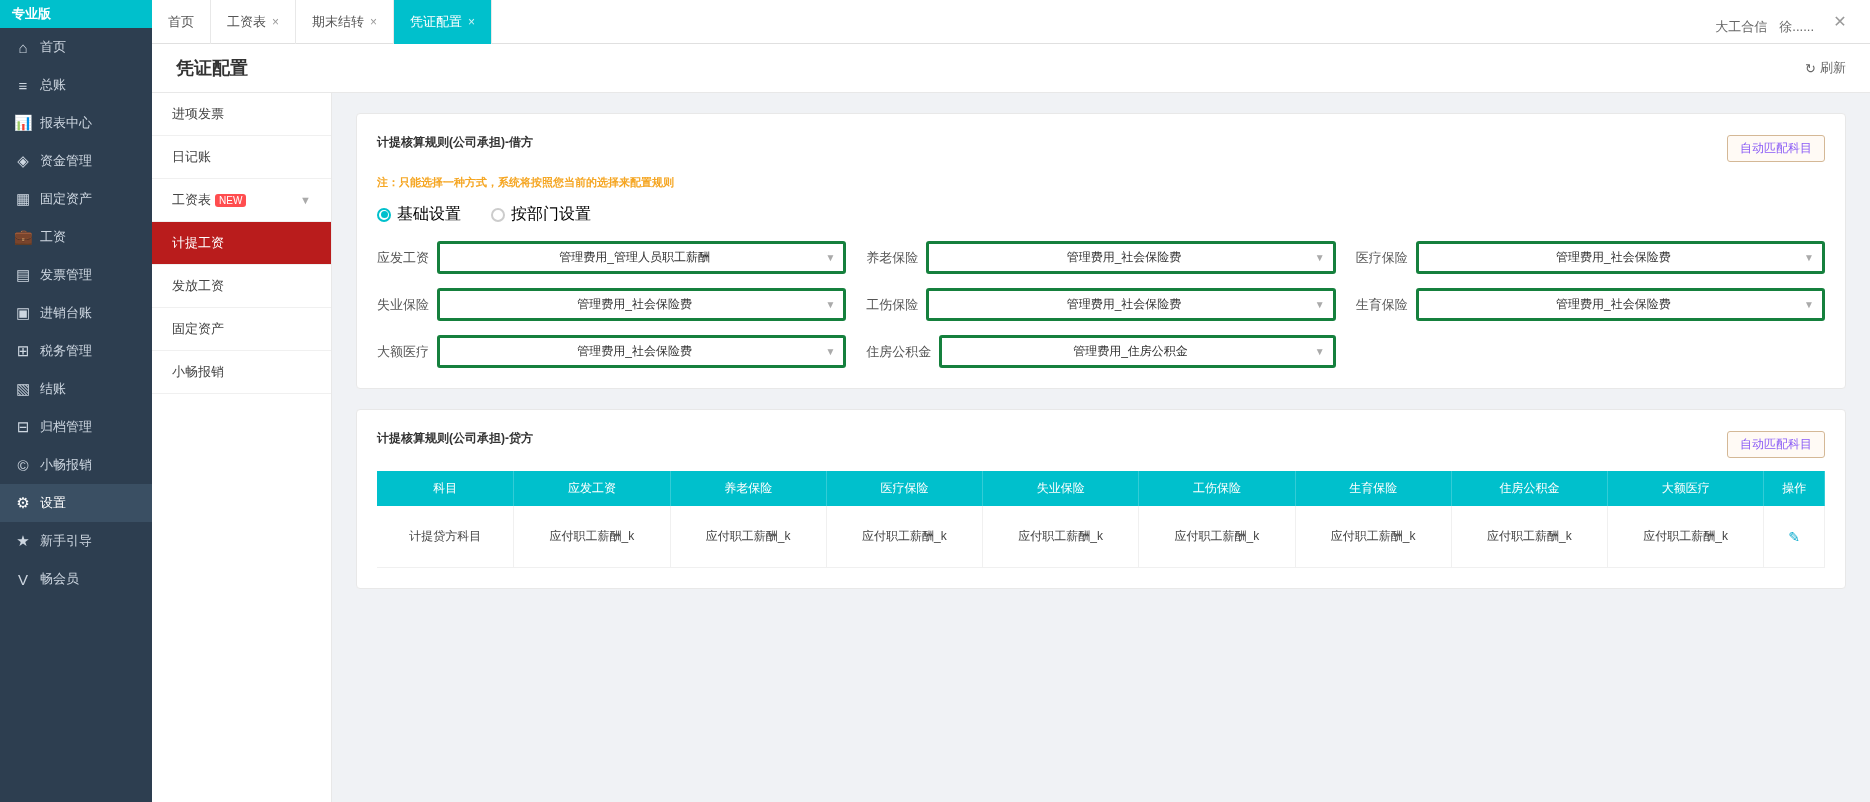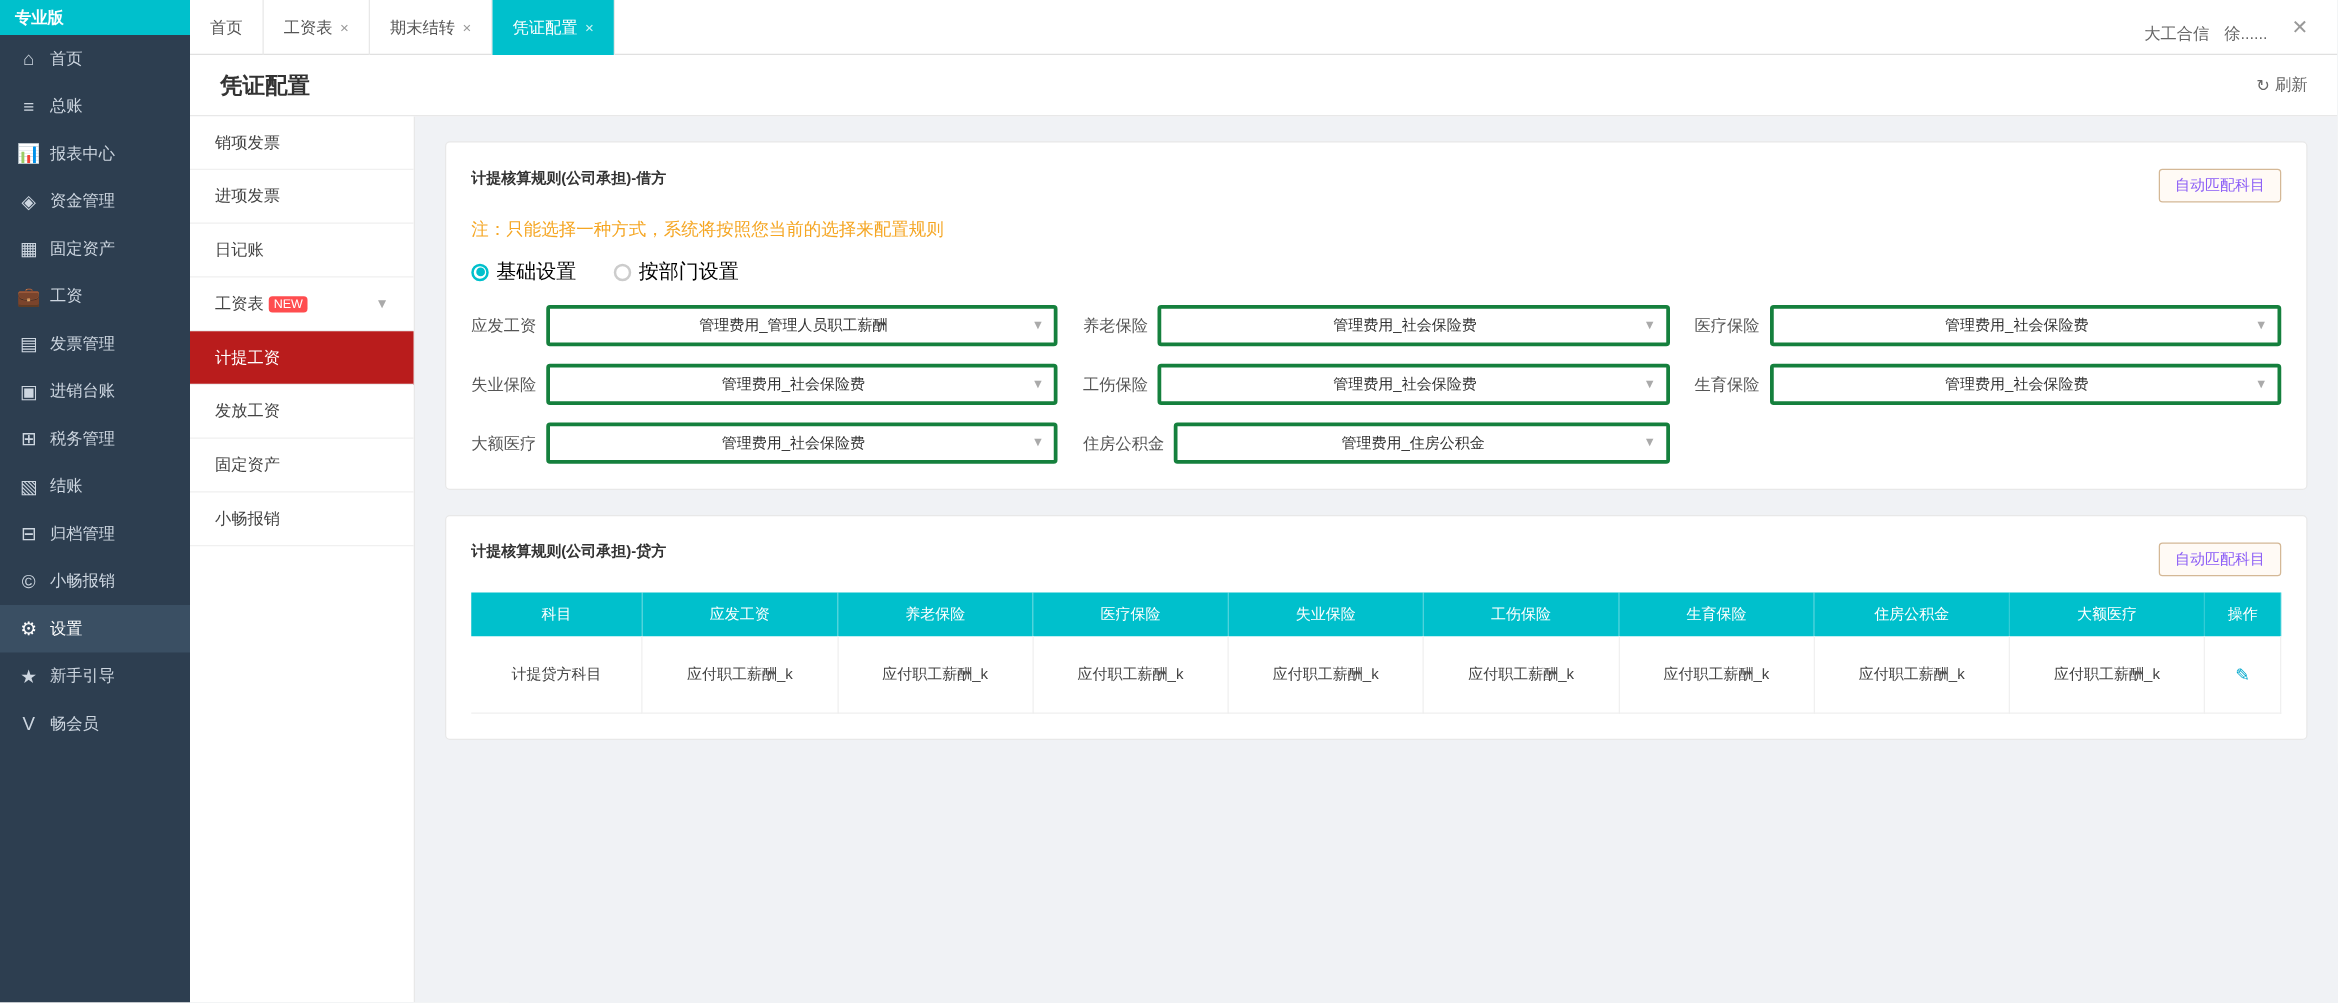--- a/index.html
+++ b/index.html
@@ -176,22 +176,23 @@
       border: 1px solid #e8e8e8;
     }
     .section-title {
       font-size: 12px;
       font-weight: bold;
       color: #333;
       margin-bottom: 12px;
     }
     .section-note {
       color: #f5a623;
-      font-size: 14px;
+      font-size: 11px;
       margin-bottom: 14px;
+      font-weight: bold;
     }
     .section-header-row {
       display: flex;
       align-items: center;
       justify-content: space-between;
       margin-bottom: 12px;
     }
     .auto-match-btn {
       border: 1px solid #d4b896;
       background: #fffaf5;
@@ -411,23 +412,20 @@
     <span class="page-title">凭证配置</span>
     <div class="refresh-btn">
       <span>↻</span>
       <span>刷新</span>
     </div>
   </div>
 
   <div class="content">
 
     <div class="left-nav">
-      <div class="left-nav-item">
-        <span>销项发票</span>
-      </div>
       <div class="left-nav-item">
         <span>进项发票</span>
       </div>
       <div class="left-nav-item">
         <span>日记账</span>
       </div>
       <div class="left-nav-item">
         <span>工资表</span>
         <span class="new-badge">NEW</span>
         <span style="margin-left:auto;color:#aaa;font-size:11px;">▼</span>

